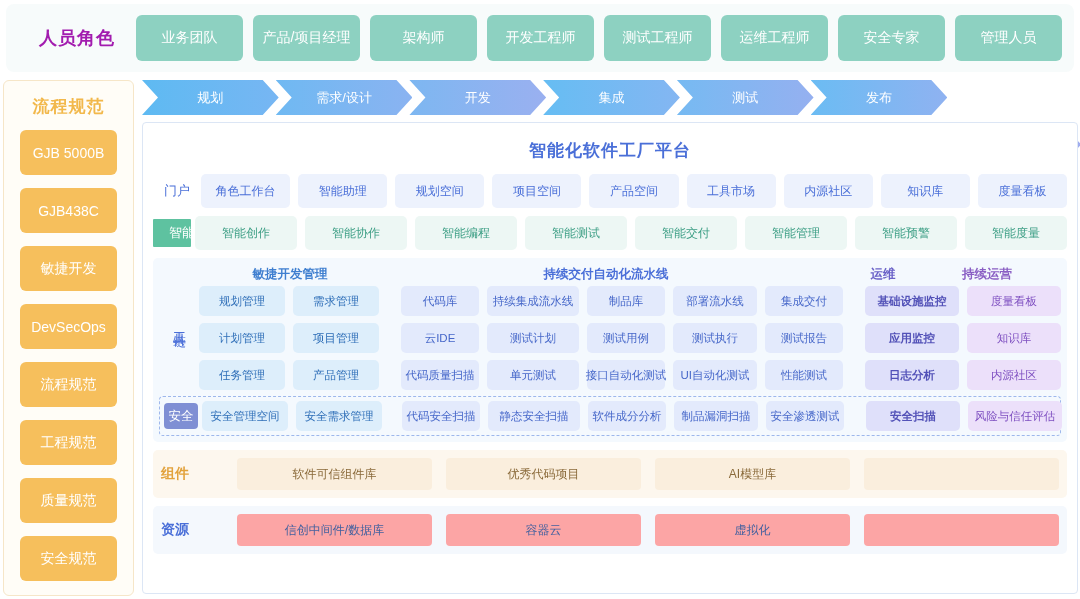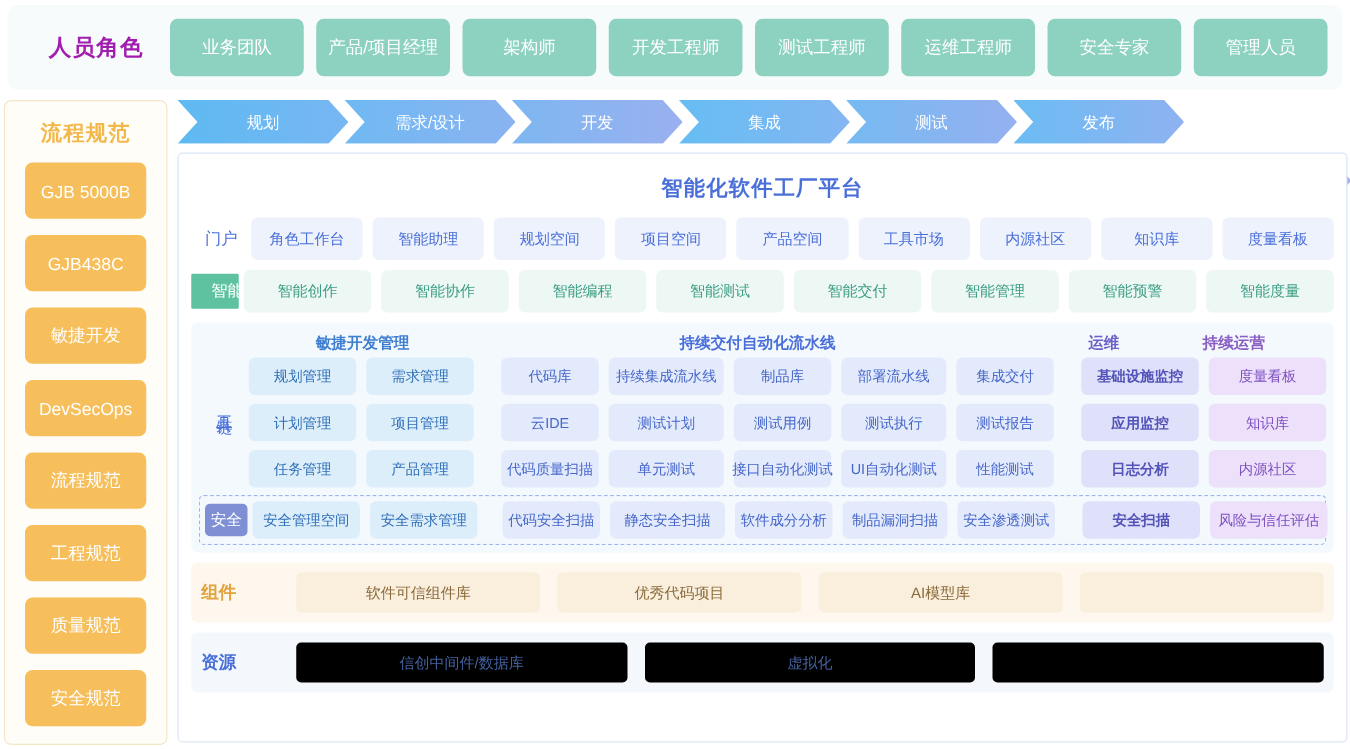--- a/index.html
+++ b/index.html
@@ -170,21 +170,21 @@
     font-size: 12px; white-space: nowrap;
   }
   .band-cell.empty { background: transparent; }
 
   .band.components { background: #fdf7ee; }
   .band.components .band-label { color: #e2a23c; font-weight: bold; }
   .band.components .band-cell { background: #faeedd; color: #8a6a3a; }
 
   .band.resources { background: #f4f8fd; }
   .band.resources .band-label { color: #4a6fd8; font-weight: bold; }
-  .band.resources .band-cell { background: #000000; color: #44619f; }
+  .band.resources .band-cell { background: #fca5a5; color: #44619f; }
 </style>
 </head>
 <body>
 
 <div id="root">
 
   <div class="role-bar">
     <div class="role-title">人员角色</div>
     <div class="role-chips">
       <div class="role-chip">业务团队</div>
@@ -328,20 +328,21 @@
           <div class="band-cell">优秀代码项目</div>
           <div class="band-cell">AI模型库</div>
           <div class="band-cell empty"></div>
         </div>
       </div>
 
       <div class="band resources">
         <div class="band-label">资源</div>
         <div class="band-cells">
           <div class="band-cell">信创中间件/数据库</div>
+          <div class="band-cell">容器云</div>
           <div class="band-cell">虚拟化</div>
           <div class="band-cell empty"></div>
         </div>
       </div>
 
     </div>
   </div>
 </div>
 
 </body></html>

